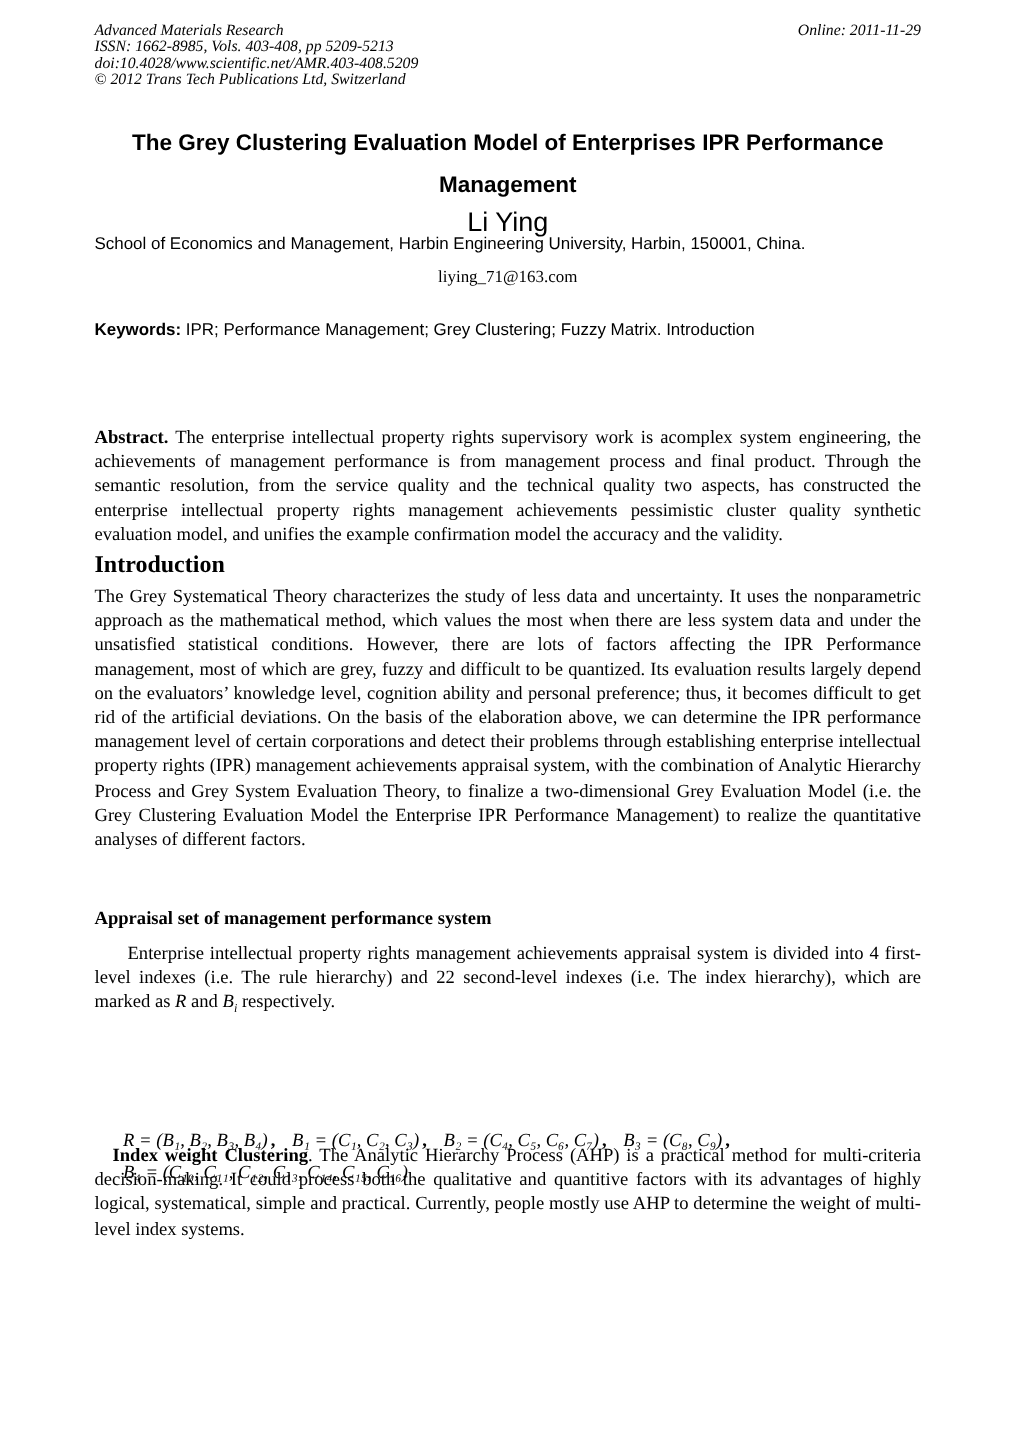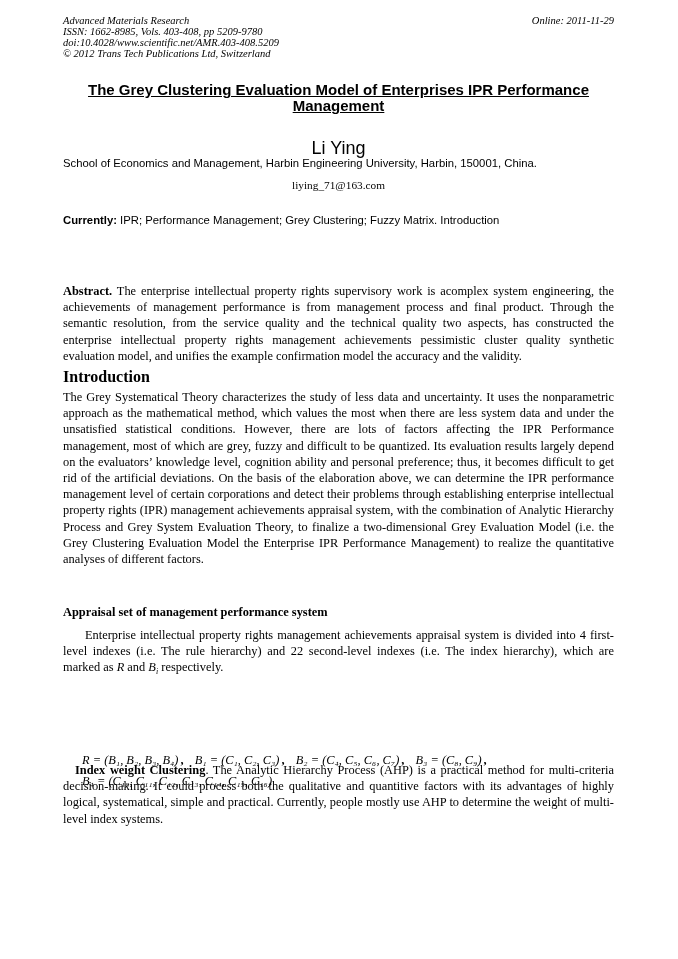--- a/index.html
+++ b/index.html
@@ -1,21 +1,21 @@
 <!DOCTYPE html>
 <html><head>
 <meta charset="utf-8">
 <style>
   html, body { margin: 0; padding: 0; background: #ffffff; }
   body { width: 678px; height: 959px; position: relative; overflow: hidden; color: #000; }
   .hdr { font-family: "Liberation Serif", serif; font-style: italic; font-size: 10.5px; line-height: 11px; }
   .hdr-left { position: absolute; left: 63px; top: 15px; }
   .hdr-right { position: absolute; right: 64px; top: 15px; }
   .title { position: absolute; left: 63px; top: 82px; width: 551px; text-align: center;
-           font-family: "Liberation Sans", sans-serif; font-weight: bold; font-size: 15px; line-height: 16px; text-decoration: underline; }
+           font-family: "Liberation Sans", sans-serif; font-weight: bold; font-size: 15px; line-height: 28px; }
   .author { position: absolute; left: 63px; top: 138px; width: 551px; text-align: center;
             font-family: "Liberation Sans", sans-serif; font-size: 18px; }
   .affil { position: absolute; left: 63px; top: 157px; width: 551px; text-align: left;
            font-family: "Liberation Sans", sans-serif; font-size: 11.3px; }
   .email { position: absolute; left: 63px; top: 179px; width: 551px; text-align: center;
            font-family: Liberation Serif, serif; font-size: 11.3px; }
   .keywords { position: absolute; left: 63px; top: 214px; width: 551px;
               font-family: "Liberation Sans", sans-serif; font-size: 11.3px; }
   .keywords b { font-weight: bold; }
   .body-text { font-family: "Liberation Serif", serif; font-size: 12.4px; line-height: 16.2px; text-align: justify; }
@@ -32,33 +32,33 @@
   .math i { font-style: italic; }
   .sep { font-weight: bold; margin: 0 8px 0 2px; }
   .index-weight { position: absolute; left: 63px; top: 762px; width: 551px; }
   p { margin: 0; }
 </style>
 </head>
 <body>
 
 <div class="hdr hdr-left">
   <div>Advanced Materials Research</div>
-  <div>ISSN: 1662-8985, Vols. 403-408, pp 5209-9780</div>
+  <div>ISSN: 1662-8985, Vols. 403-408, pp 5209-5213</div>
   <div>doi:10.4028/www.scientific.net/AMR.403-408.5209</div>
   <div>© 2012 Trans Tech Publications Ltd, Switzerland</div>
 </div>
 <div class="hdr hdr-right">Online: 2011-11-29</div>
 
 <div class="title">The Grey Clustering Evaluation Model of Enterprises IPR Performance Management</div>
 <div class="author">Li Ying</div>
 <div class="affil">School of Economics and Management, Harbin Engineering University, Harbin, 150001, China.</div>
 <div class="email">liying_71@163.com</div>
 
 <div class="keywords">
-  <b>Currently:</b><span> IPR; Performance Management; Grey Clustering; Fuzzy Matrix. Introduction</span>
+  <b>Keywords:</b><span> IPR; Performance Management; Grey Clustering; Fuzzy Matrix. Introduction</span>
 </div>
 
 <div class="abstract body-text">
   <b>Abstract.</b><span> The enterprise intellectual property rights supervisory work is acomplex system engineering, the achievements of management performance is from management process and final product. Through the semantic resolution, from the service quality and the technical quality two aspects, has constructed the enterprise intellectual property rights management achievements pessimistic cluster quality synthetic evaluation model, and unifies the example confirmation model the accuracy and the validity.</span>
 </div>
 
 <div class="h-intro">Introduction</div>
 <div class="intro body-text">The Grey Systematical Theory characterizes the study of less data and uncertainty. It uses the nonparametric approach as the mathematical method, which values the most when there are less system data and under the unsatisfied statistical conditions. However, there are lots of factors affecting the IPR Performance management, most of which are grey, fuzzy and difficult to be quantized. Its evaluation results largely depend on the evaluators’ knowledge level, cognition ability and personal preference; thus, it becomes difficult to get rid of the artificial deviations. On the basis of the elaboration above, we can determine the IPR performance management level of certain corporations and detect their problems through establishing enterprise intellectual property rights (IPR) management achievements appraisal system, with the combination of Analytic Hierarchy Process and Grey System Evaluation Theory, to finalize a two-dimensional Grey Evaluation Model (i.e. the Grey Clustering Evaluation Model the Enterprise IPR Performance Management) to realize the quantitative analyses of different factors.</div>
 
 <div class="h-appraisal">Appraisal set of management performance system</div>

